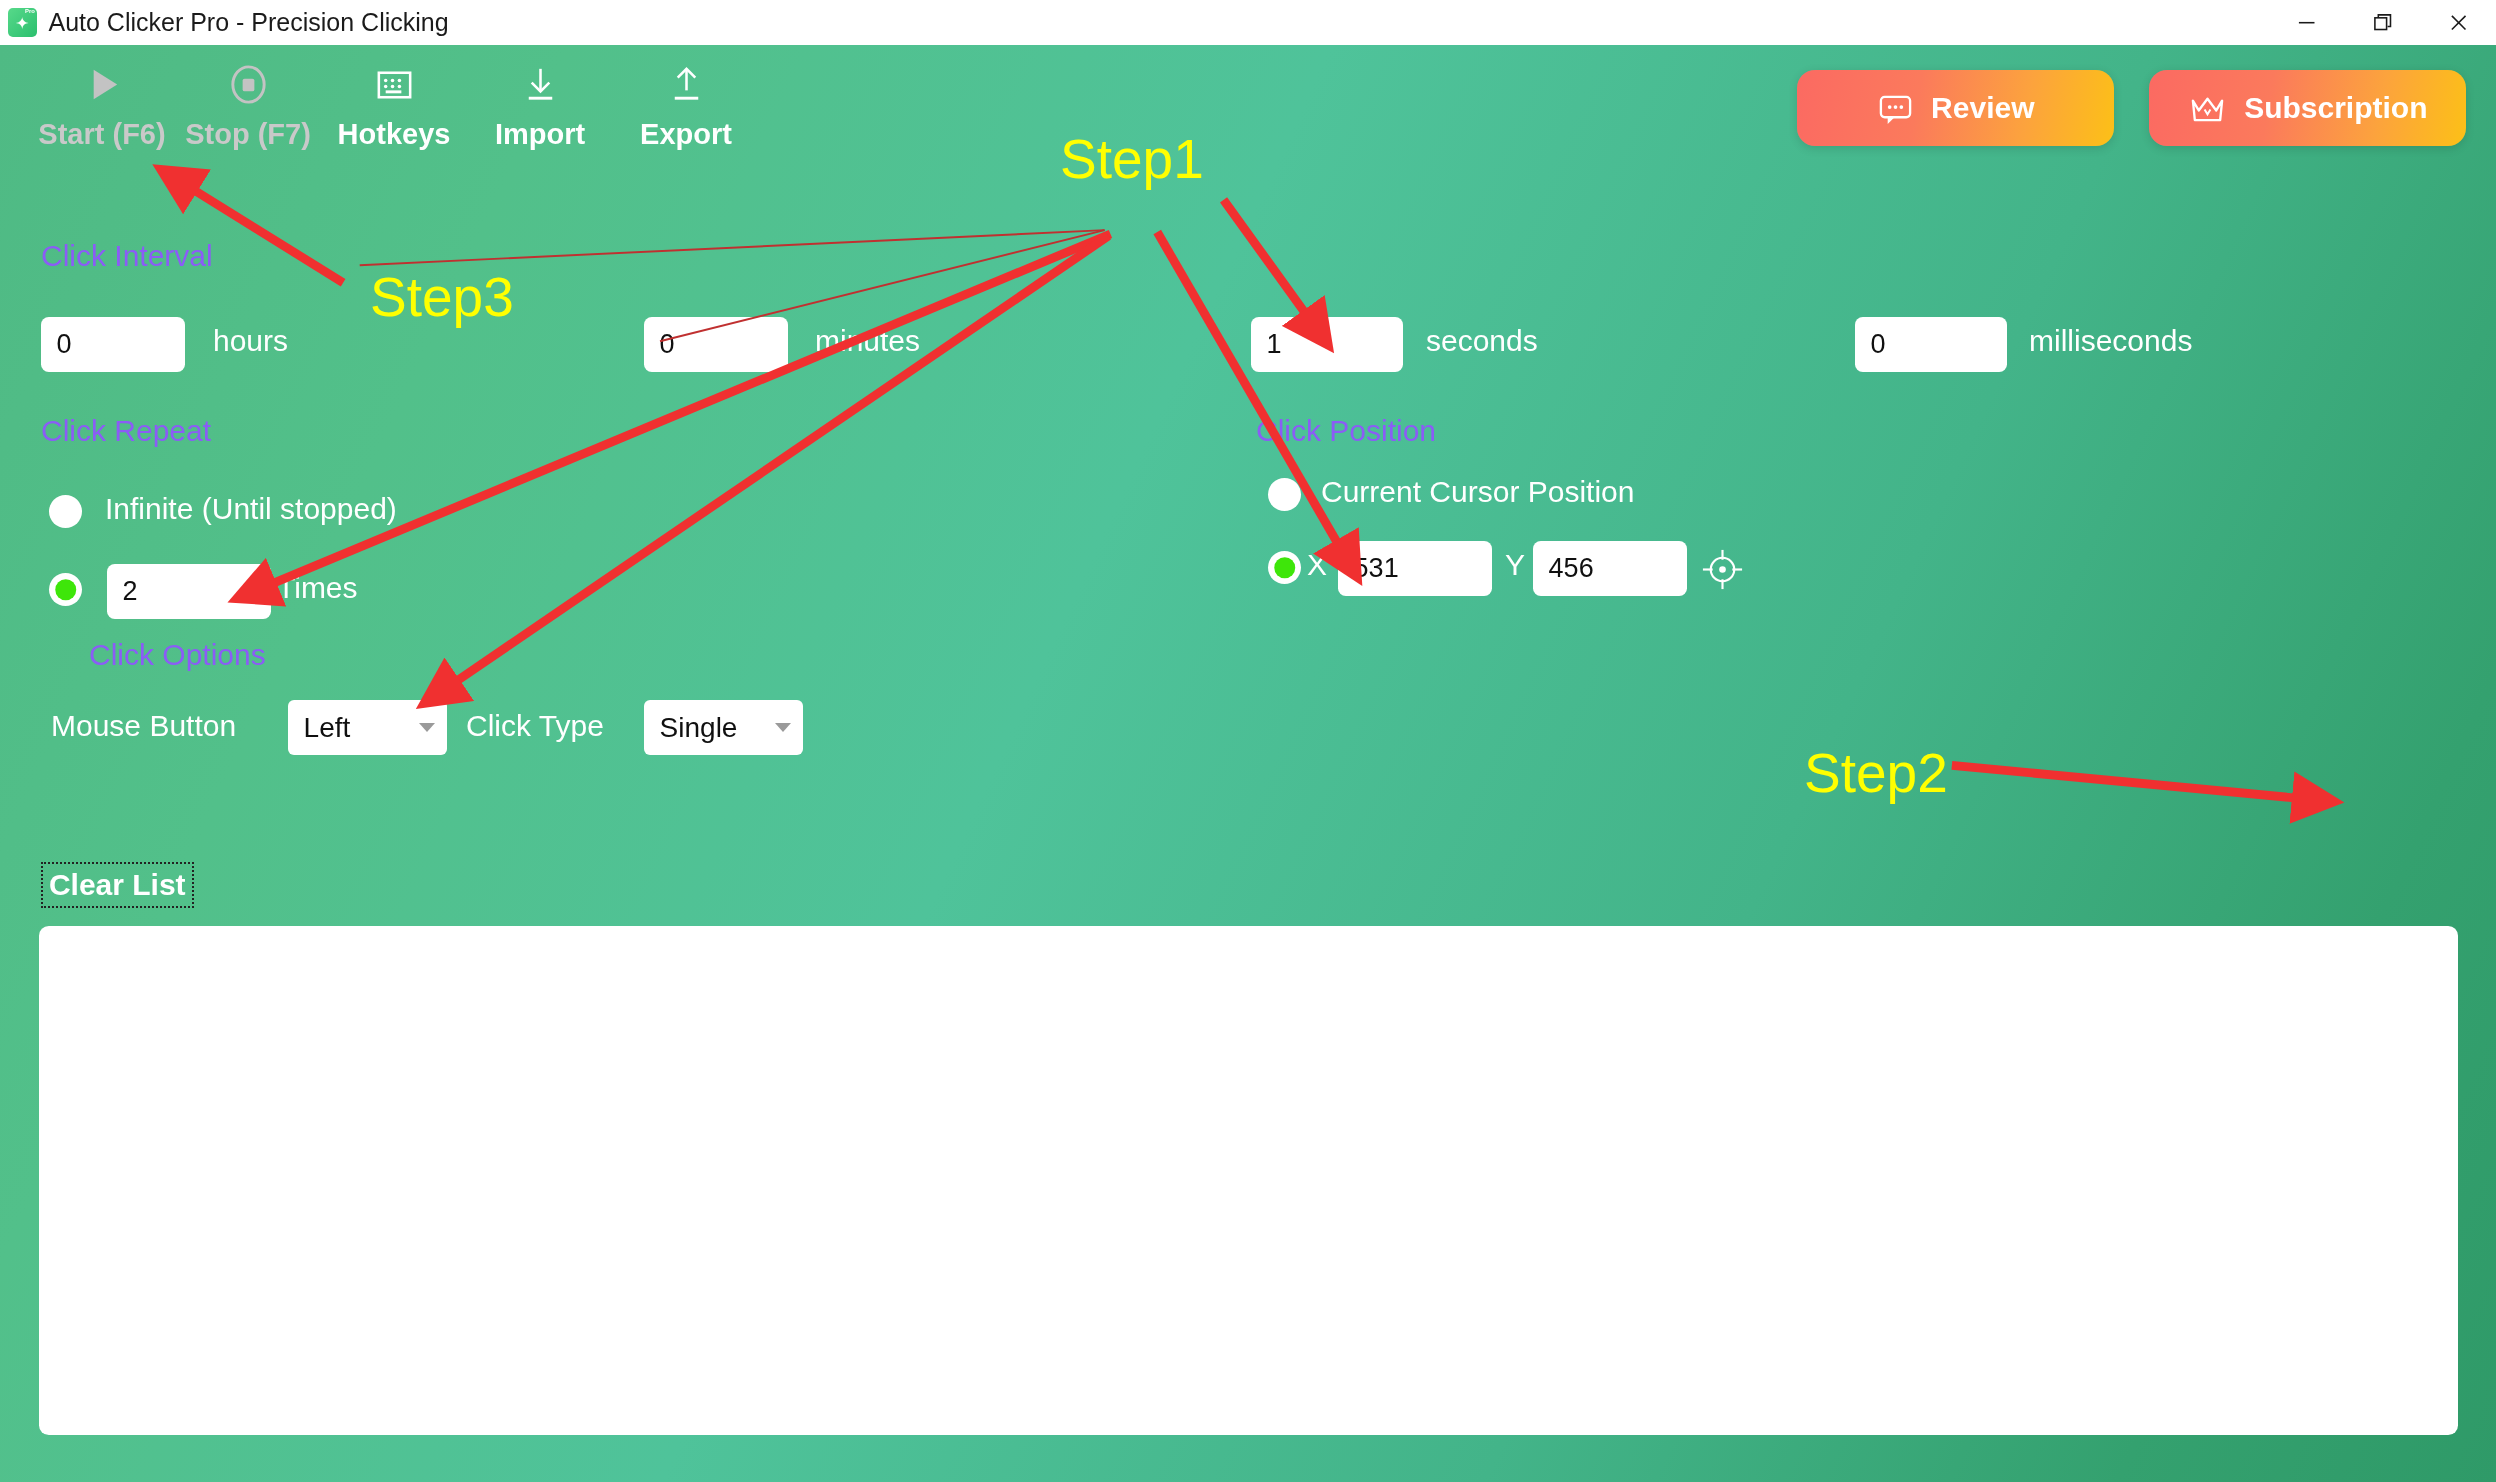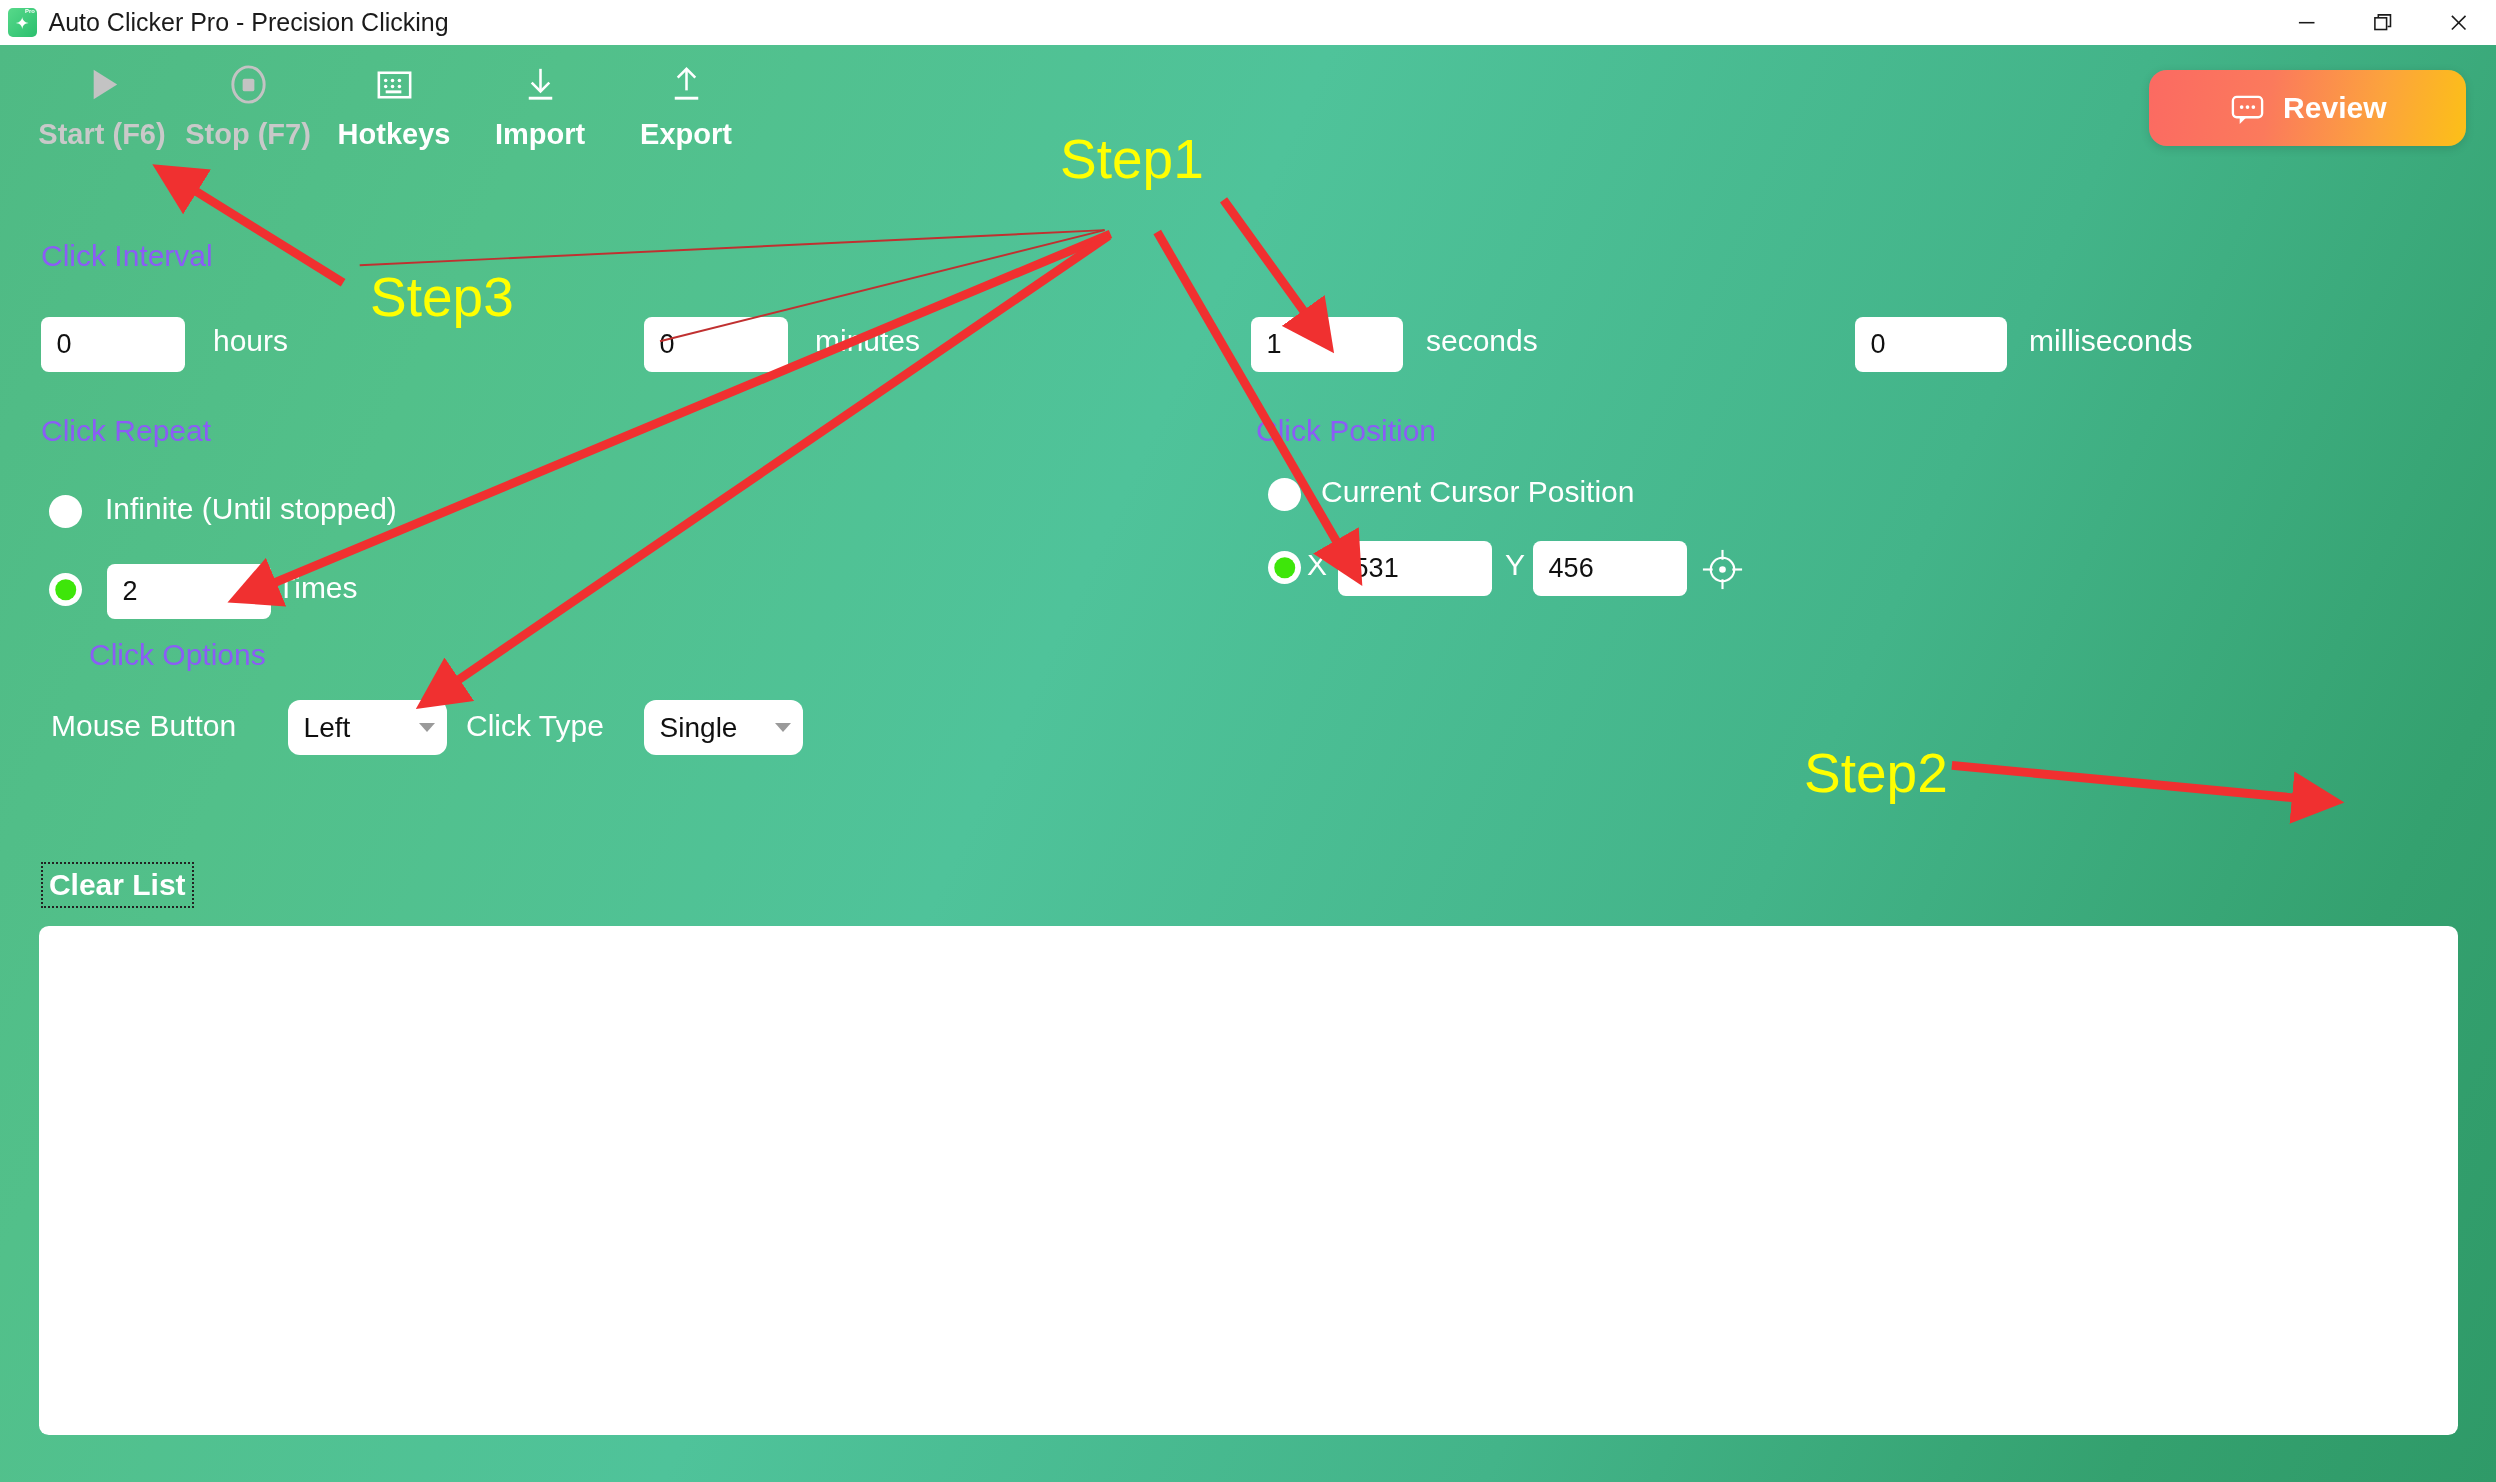--- a/index.html
+++ b/index.html
@@ -201,21 +201,21 @@
     width: 21.5px; height: 21.5px;
     border-radius: 50%;
     background: #3ee60a;
   }
 
   
   .sel {
     position: absolute;
     height: 55px;
     background: #ffffff;
-    border-radius: 12px;
+    border-radius: 6px;
     display: flex;
     align-items: center;
     justify-content: space-between;
     padding: 0 11.7px 0 15.6px;
     box-sizing: border-box;
     font-size: 28px;
     color: #101010;
     font-family: "Liberation Sans", sans-serif;
     z-index: 2;
     cursor: pointer;
@@ -397,20 +397,29 @@
       <span>
         <svg width="37" height="37" viewBox="0 0 38 38">
           <rect x="4" y="7" width="30" height="21" rx="4" fill="none" stroke="#ffffff" stroke-width="2.4"></rect>
           <polygon points="11,28 11,35 18,28" fill="#ffffff"></polygon>
           <circle cx="13" cy="17.5" r="1.9" fill="#ffffff"></circle>
           <circle cx="19" cy="17.5" r="1.9" fill="#ffffff"></circle>
           <circle cx="25" cy="17.5" r="1.9" fill="#ffffff"></circle>
         </svg>
       </span>
       <span>Review</span>
+    </div>
+    <div class="grad-btn">
+      <span>
+        <svg width="39" height="37" viewBox="0 0 40 38">
+          <path d="M5 11 L11 21 L20 9 L29 21 L35 11 L33 31 L7 31 Z" fill="none" stroke="#ffffff" stroke-width="2.4" stroke-linejoin="round"></path>
+          <path d="M17 20 L20 25 L23 20" fill="none" stroke="#ffffff" stroke-width="2"></path>
+        </svg>
+      </span>
+      <span>Subscription</span>
     </div>
   </div>
 
   <div class="sec-title" style="left:41px; top:239px;">Click Interval</div>
 
   <input class="num-input" style="left: 41px; top: 317px; width: 144px;" value="0">
   <div class="plain-label" style="left:213px; top:324px;">hours</div>
 
   <input class="num-input" style="left: 644px; top: 317px; width: 144px;" value="0">
   <div class="plain-label" style="left:815px; top:324px;">minutes</div>

